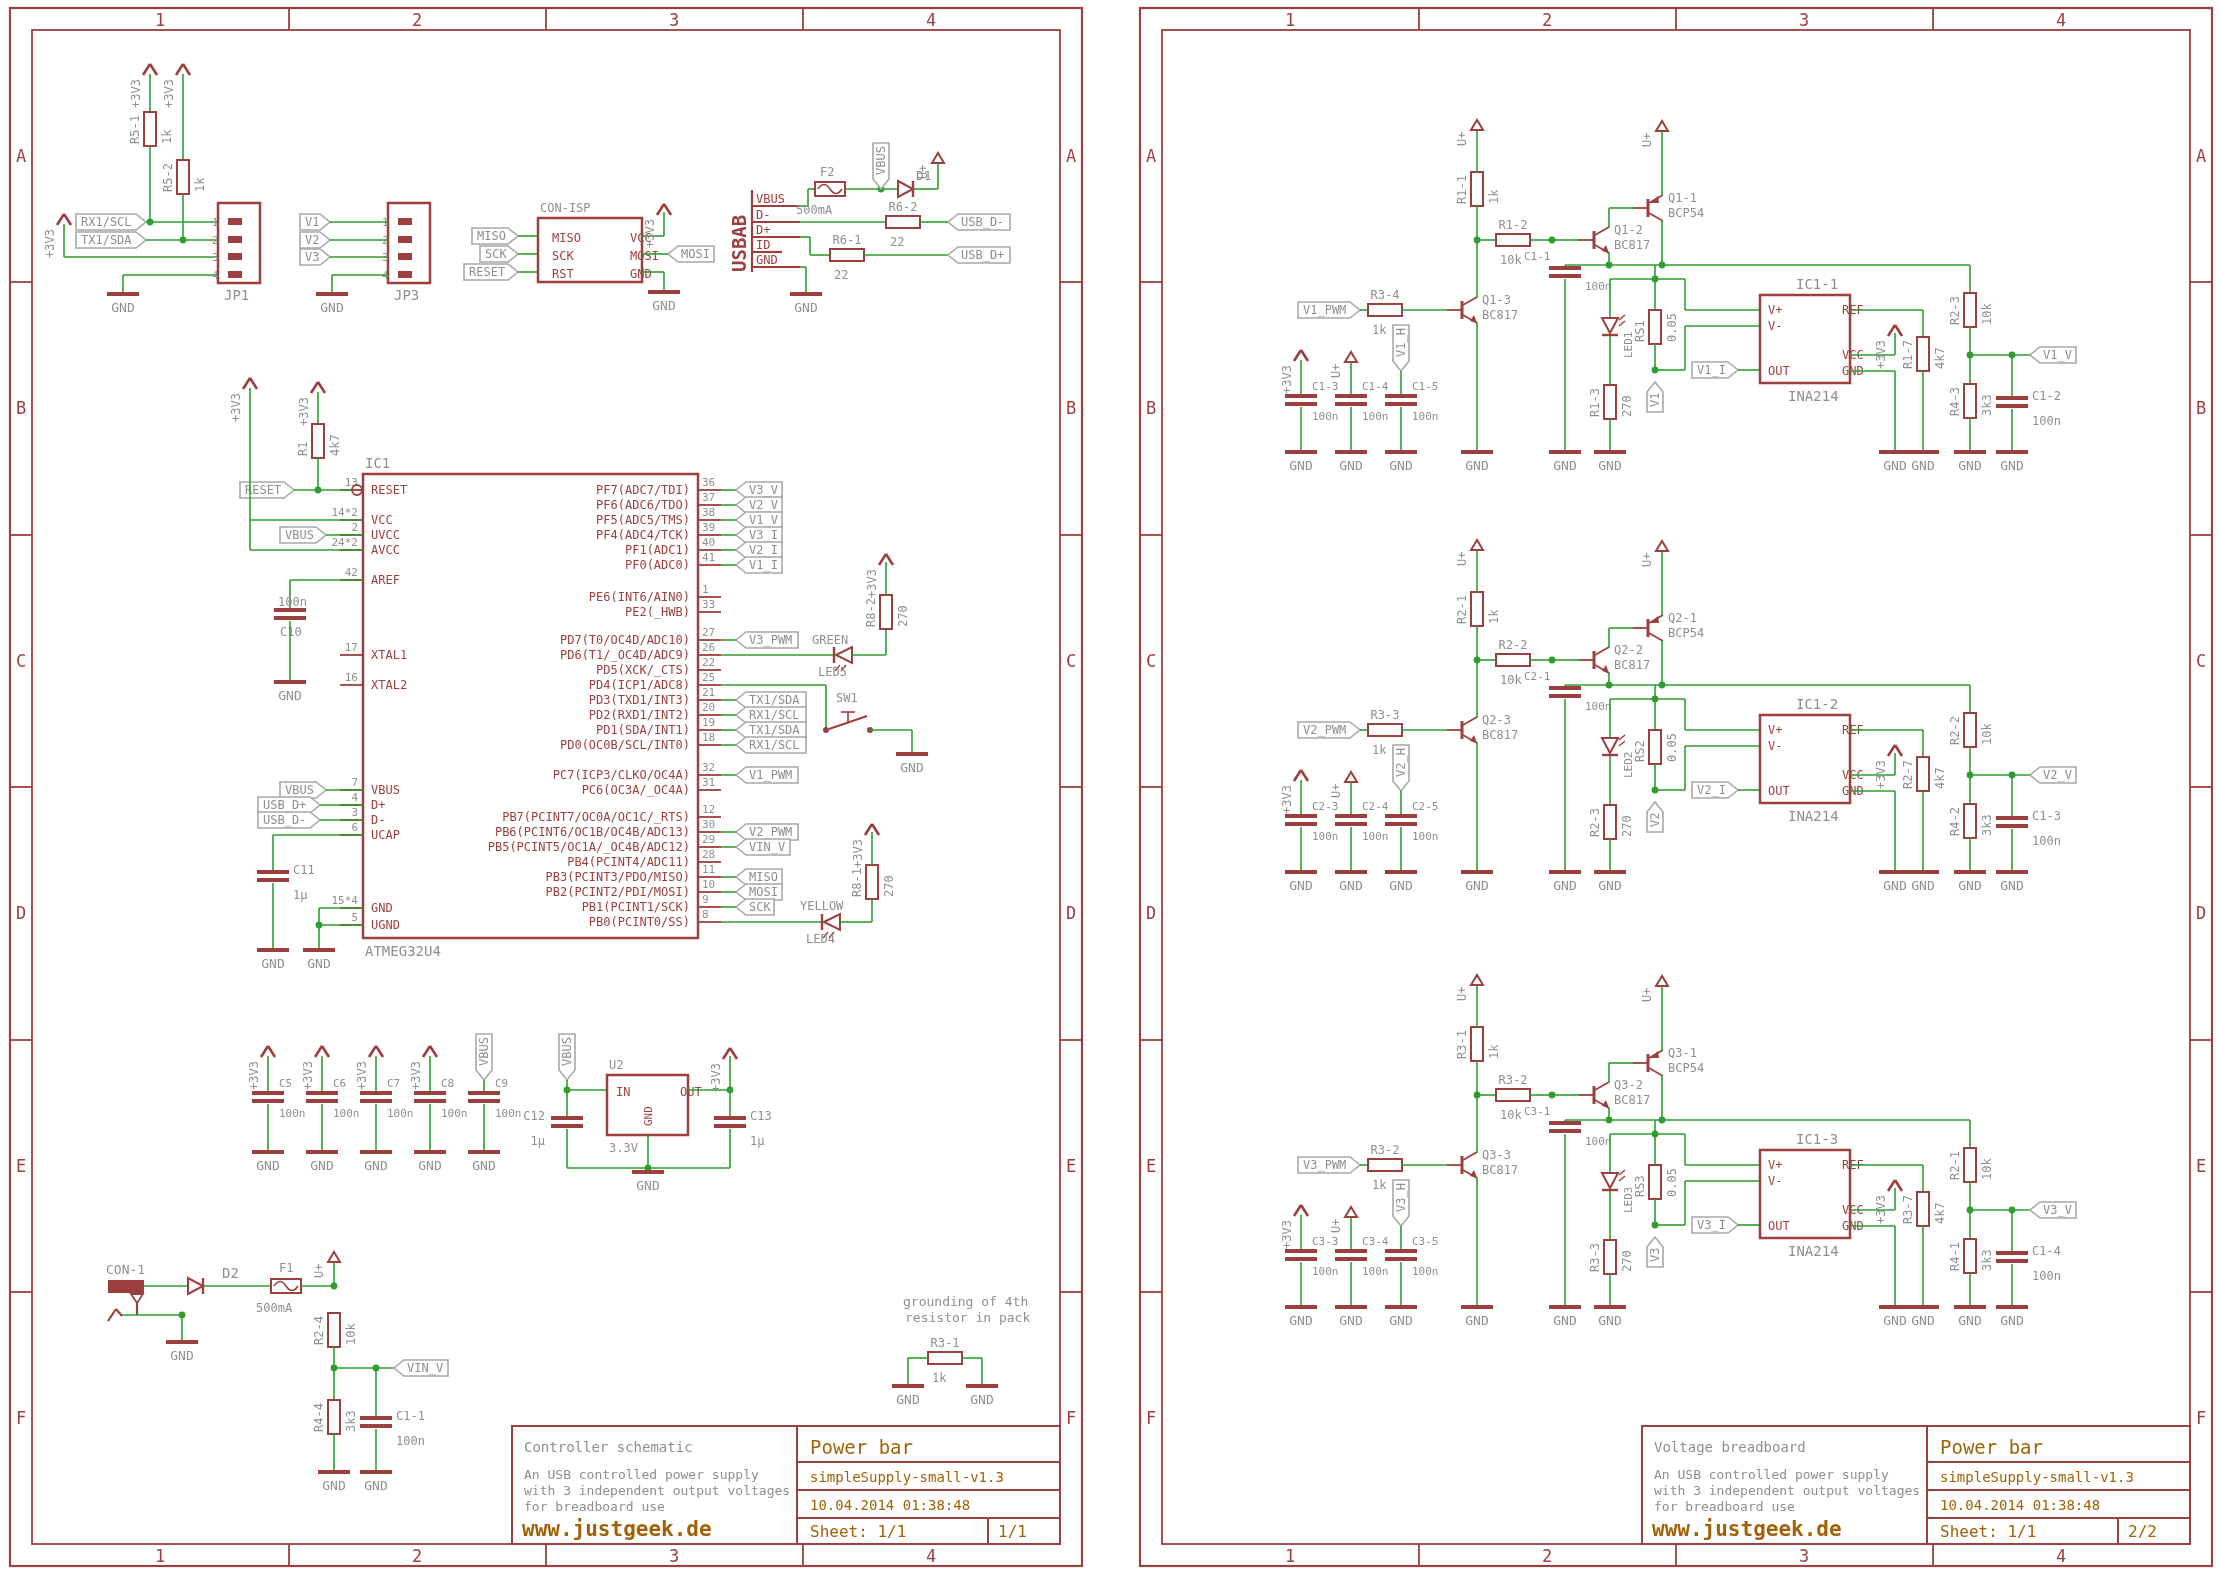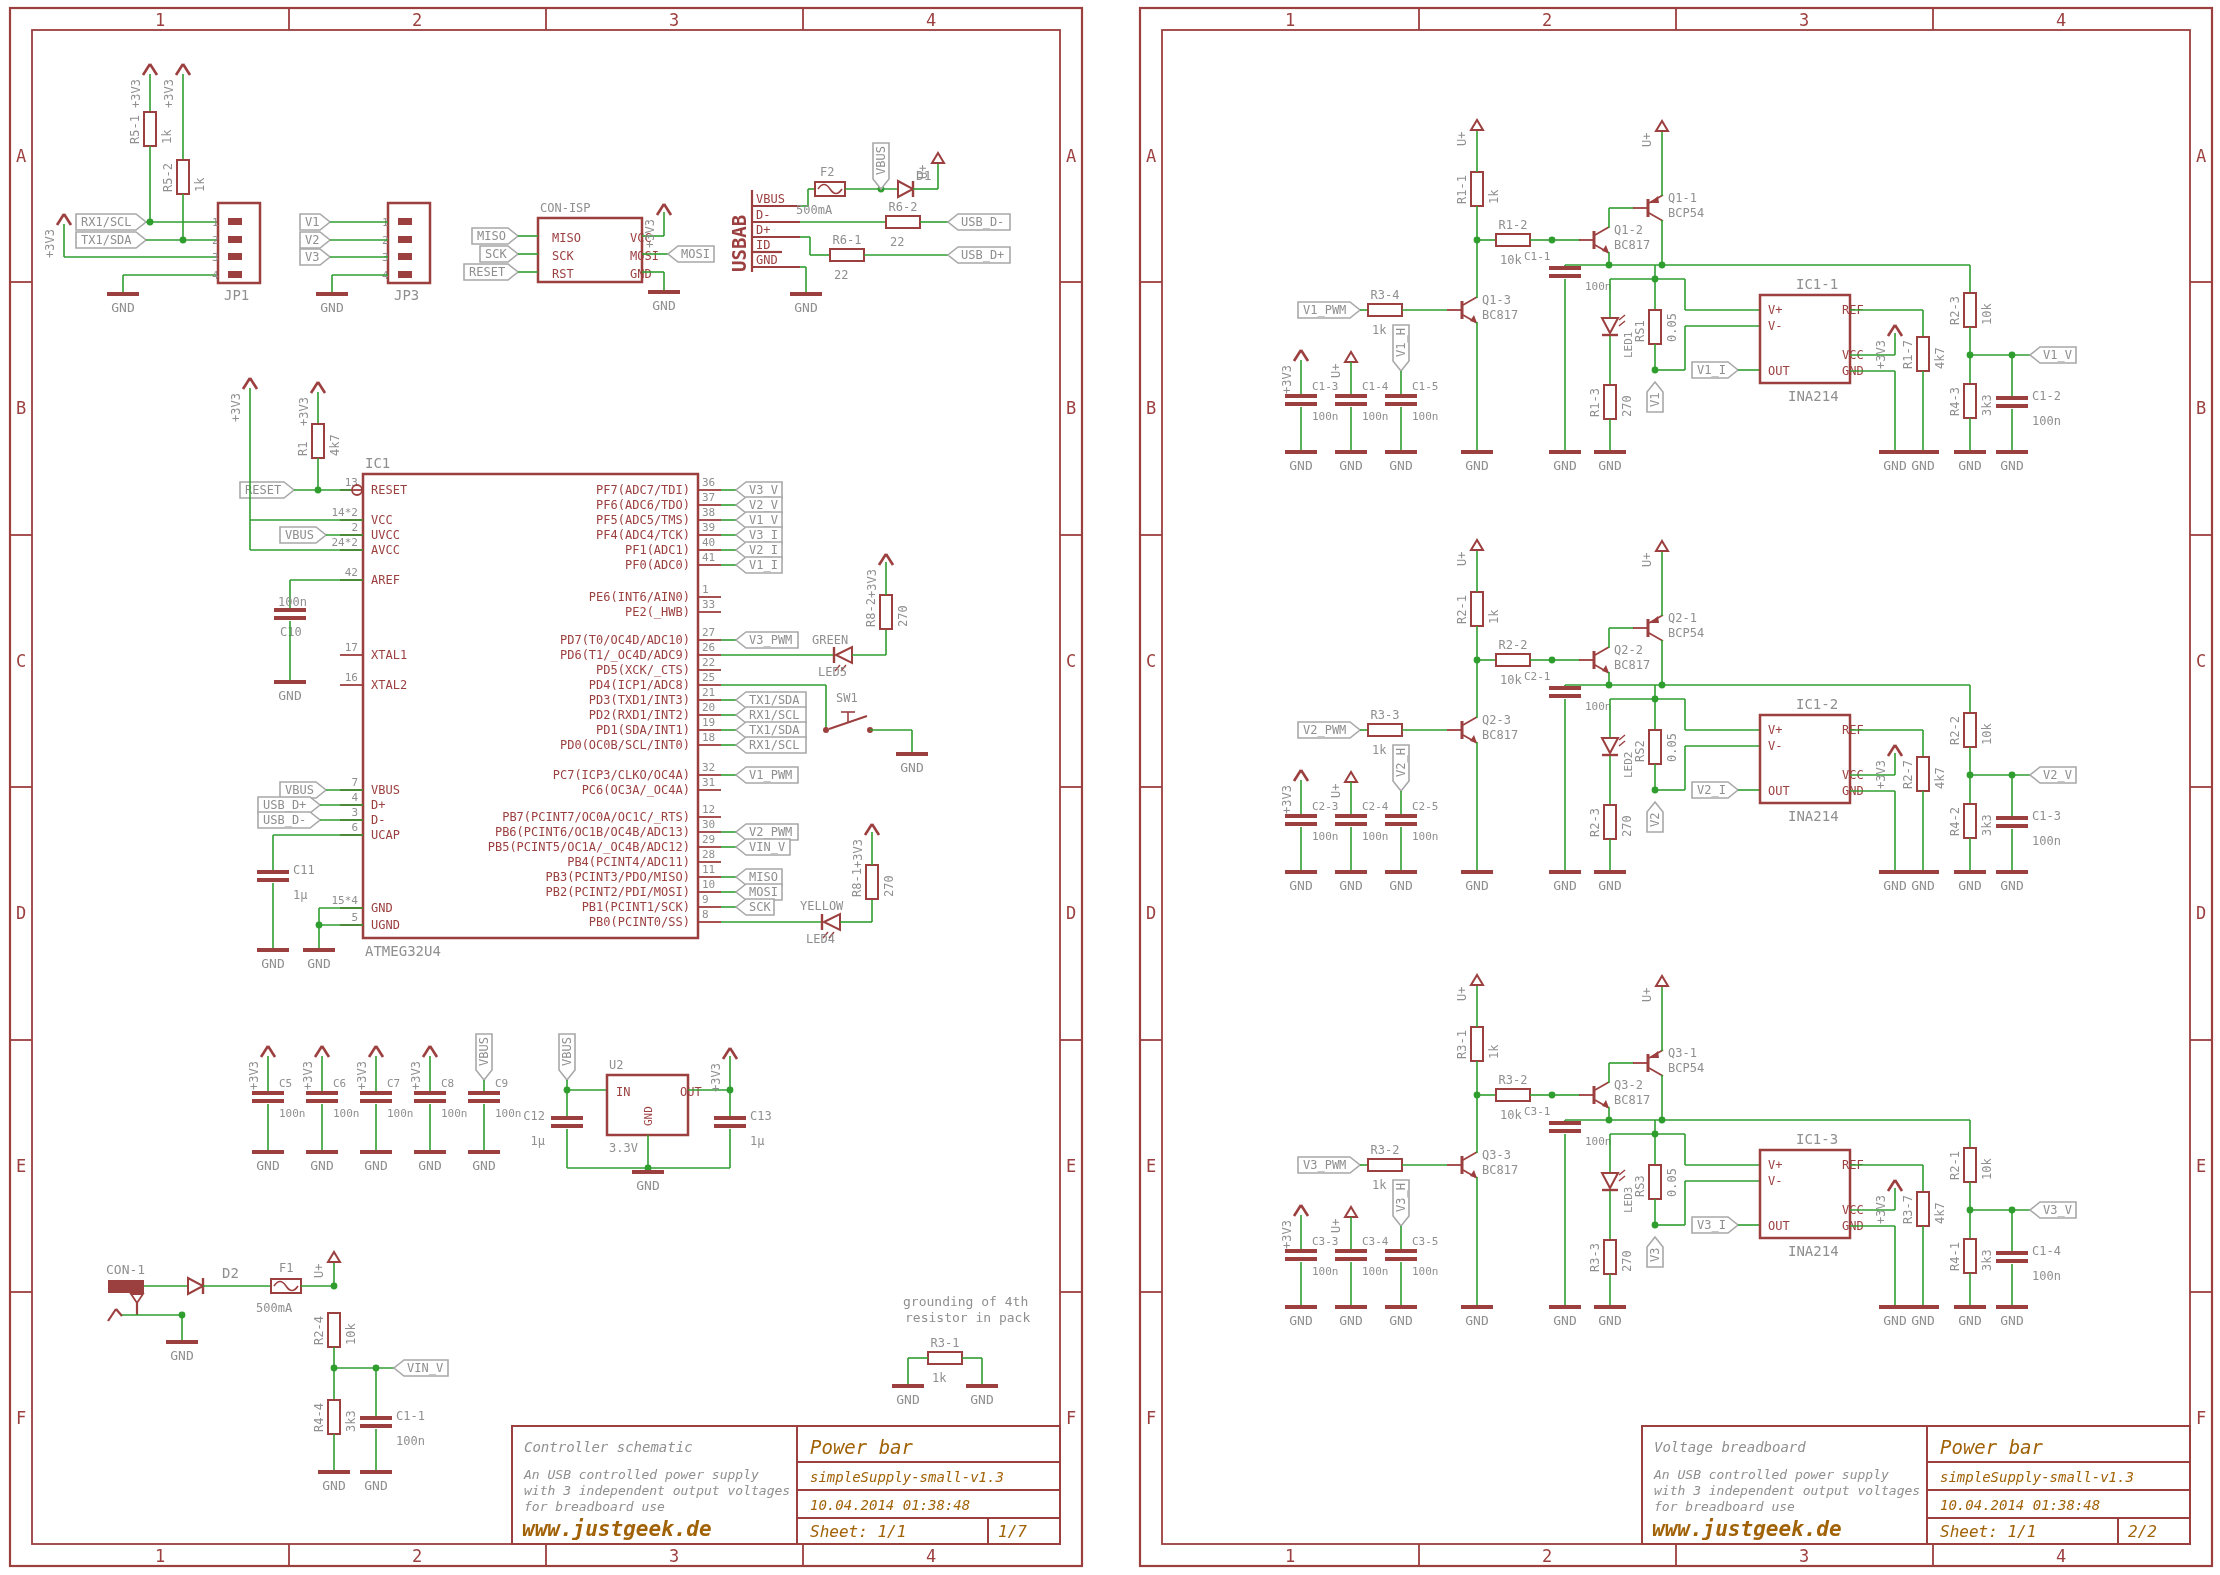--- a/index.html
+++ b/index.html
@@ -1,35 +1,35 @@
 <!DOCTYPE html>
 <html><head>
 <meta charset="utf-8">
 <style>
   html,body{margin:0;padding:0;background:#fff;}
   #canvas{position:relative;width:2220px;height:1575px;background:#ffffff;overflow:hidden;
           font-family:"DejaVu Sans Mono",monospace;}
   svg{position:absolute;left:0;top:0;}
-  .tbtxt{position:absolute;white-space:pre;line-height:1;font-style:italic;}
+  .tbtxt{position:absolute;white-space:pre;line-height:1;}
   .gray{color:#8f8f8f;} .red{color:#a16207;}
 </style>
 </head>
 <body>
 <div id="canvas">
 
 <div class="tbtxt gray" style="left:524px;top:1440px;font-size:14px">Controller schematic</div>
 <div class="tbtxt gray" style="left:524px;top:1468px;font-size:13px">An USB controlled power supply</div>
 <div class="tbtxt gray" style="left:524px;top:1484px;font-size:13px">with 3 independent output voltages</div>
 <div class="tbtxt gray" style="left:524px;top:1500px;font-size:13px">for breadboard use</div>
 <div class="tbtxt red" style="left:522px;top:1519px;font-size:21px;font-weight:bold">www.justgeek.de</div>
 <div class="tbtxt red" style="left:810px;top:1438px;font-size:19px">Power bar</div>
 <div class="tbtxt red" style="left:810px;top:1470px;font-size:14px">simpleSupply-small-v1.3</div>
 <div class="tbtxt red" style="left:810px;top:1498px;font-size:14px">10.04.2014 01:38:48</div>
 <div class="tbtxt red" style="left:810px;top:1524px;font-size:16px">Sheet: 1/1</div>
-<div class="tbtxt red" style="left:998px;top:1524px;font-size:16px">1/7</div>
+<div class="tbtxt red" style="left:998px;top:1524px;font-size:16px">1/1</div>
 
 <div class="tbtxt gray" style="left:1654px;top:1440px;font-size:14px">Voltage breadboard</div>
 <div class="tbtxt gray" style="left:1654px;top:1468px;font-size:13px">An USB controlled power supply</div>
 <div class="tbtxt gray" style="left:1654px;top:1484px;font-size:13px">with 3 independent output voltages</div>
 <div class="tbtxt gray" style="left:1654px;top:1500px;font-size:13px">for breadboard use</div>
 <div class="tbtxt red" style="left:1652px;top:1519px;font-size:21px;font-weight:bold">www.justgeek.de</div>
 <div class="tbtxt red" style="left:1940px;top:1438px;font-size:19px">Power bar</div>
 <div class="tbtxt red" style="left:1940px;top:1470px;font-size:14px">simpleSupply-small-v1.3</div>
 <div class="tbtxt red" style="left:1940px;top:1498px;font-size:14px">10.04.2014 01:38:48</div>
 <div class="tbtxt red" style="left:1940px;top:1524px;font-size:16px">Sheet: 1/1</div>

